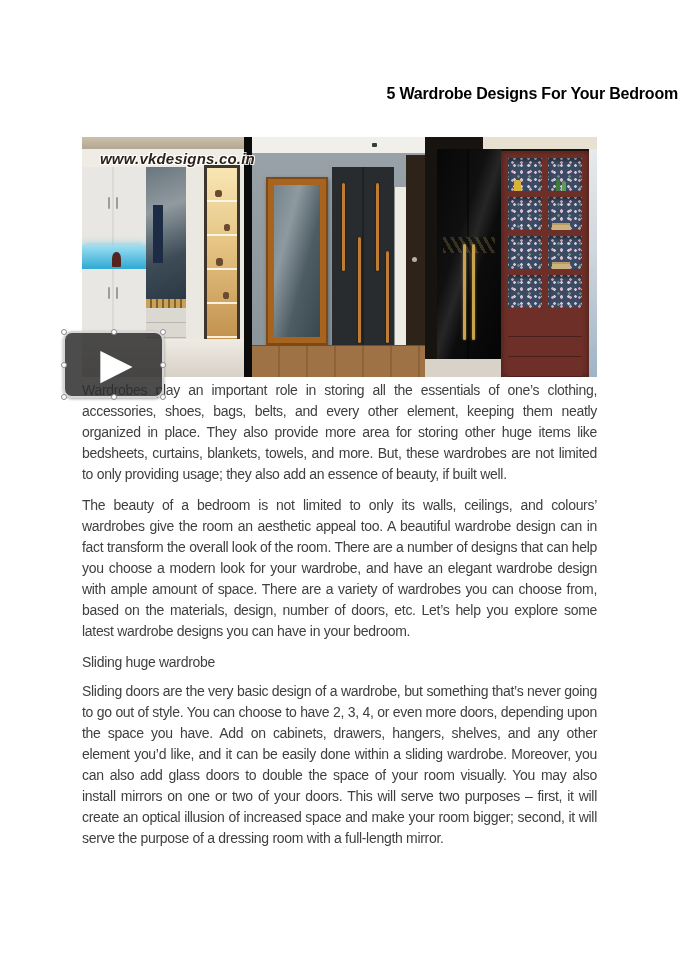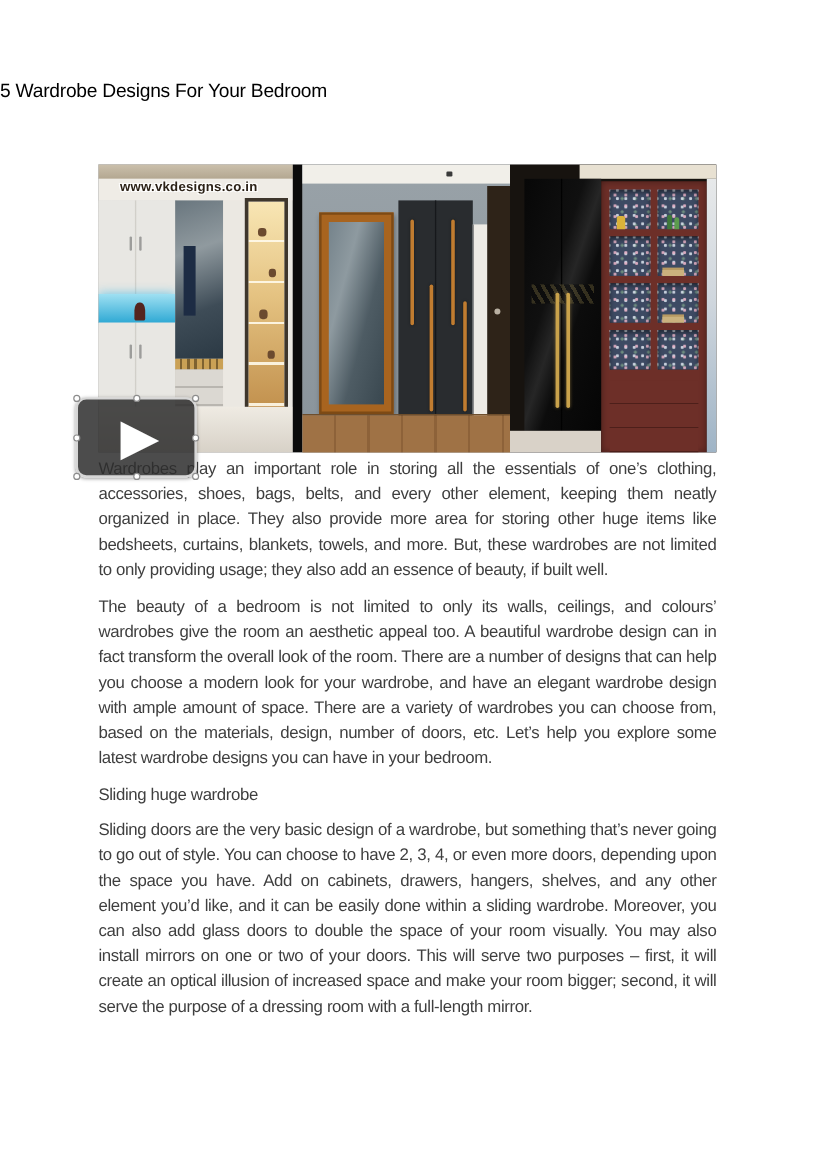--- a/index.html
+++ b/index.html
@@ -1,20 +1,20 @@
 <!DOCTYPE html>
 <html><head>
 <meta charset="utf-8">
 <style>
   html,body{margin:0;padding:0;background:#fff;}
   .page{position:relative;width:678px;height:960px;background:#fff;overflow:hidden;
         font-family:"Liberation Sans","DejaVu Sans",sans-serif;}
   
-  .page-title{position:absolute;top:68px;left:0;width:678px;text-align:left;
-      font-size:16px;font-weight:400;color:#000;letter-spacing:-0.2px;}
+  .page-title{position:absolute;top:85px;left:0;width:678px;text-align:right;
+      font-size:16px;font-weight:700;color:#000;letter-spacing:-0.2px;}
   
   .hero{position:absolute;left:82px;top:137px;width:515px;height:240px;overflow:hidden;background:#777;}
   .hero *{position:absolute;}
   
   .pa{left:0;top:0;width:162px;height:240px;background:#ebe8e2;}
   .pa-ceiling{left:0;top:0;width:162px;height:12px;background:linear-gradient(180deg,#cbc0ac,#b3a791);}
   .pa-soffit{left:0;top:12px;width:162px;height:18px;background:#efece6;}
   .pa-wardrobe-top{left:0;top:30px;width:64px;height:78px;background:
       linear-gradient(90deg,#e8e7e3 30px,#cfcdc7 31px,#e8e7e3 32px),
       repeating-linear-gradient(180deg,rgba(0,0,0,.02) 0 2px,transparent 2px 4px);
@@ -78,21 +78,21 @@
       background-size:9px 9px,7px 7px,11px 11px;background-position:0 0,3px 4px,5px 2px;}
   .item-lantern{left:6px;bottom:0;width:7px;height:11px;background:#d9b23a;border-radius:2px 2px 0 0;}
   .item-bottle1{left:8px;bottom:0;width:4px;height:12px;background:#3f7a3a;border-radius:2px 2px 0 0;}
   .item-bottle2{left:14px;bottom:0;width:4px;height:10px;background:#5c9c4d;border-radius:2px 2px 0 0;}
   .item-books{left:4px;bottom:0;width:18px;height:5px;background:#cbb27e;box-shadow:0 -2px 0 #b89a63;}
   .pc-drawers{left:7px;top:166px;width:74px;height:60px;background:#6d2f28;
       background-image:repeating-linear-gradient(180deg,transparent 0 19px,#4d1f1a 19px 20px);}
   .pc-sliver{left:164px;top:12px;width:8px;height:228px;
       background:linear-gradient(180deg,#e7e9ea 0%,#cfd6dd 45%,#9fb4c6 100%);}
   
-  .watermark{left:18px;top:13px;font-size:11px;font-weight:700;color:#2c2217;
+  .watermark{left:18px;top:13px;font-size:15px;font-weight:700;font-style:italic;color:#2c2217;
       letter-spacing:.2px;text-shadow:-1px -1px 0 rgba(255,255,255,.85),1px -1px 0 rgba(255,255,255,.85),
       -1px 1px 0 rgba(255,255,255,.85),1px 1px 0 rgba(255,255,255,.85);}
   
   .play-button{position:absolute;left:63px;top:331px;width:101px;height:67px;z-index:5;
       background:rgba(45,45,45,.85);border:2px solid #d6d6d6;border-radius:9px;box-sizing:border-box;
       display:flex;align-items:center;justify-content:center;box-shadow:0 1px 3px rgba(0,0,0,.35);cursor:pointer;}
   .play-glyph{font-family:"DejaVu Sans",sans-serif;font-size:42px;line-height:1;color:#fff;
       margin-left:6px;margin-top:-2px;}
   .hdl{position:absolute;width:6px;height:6px;background:#fff;border:1px solid #8c8c8c;border-radius:50%;
       box-sizing:border-box;}

